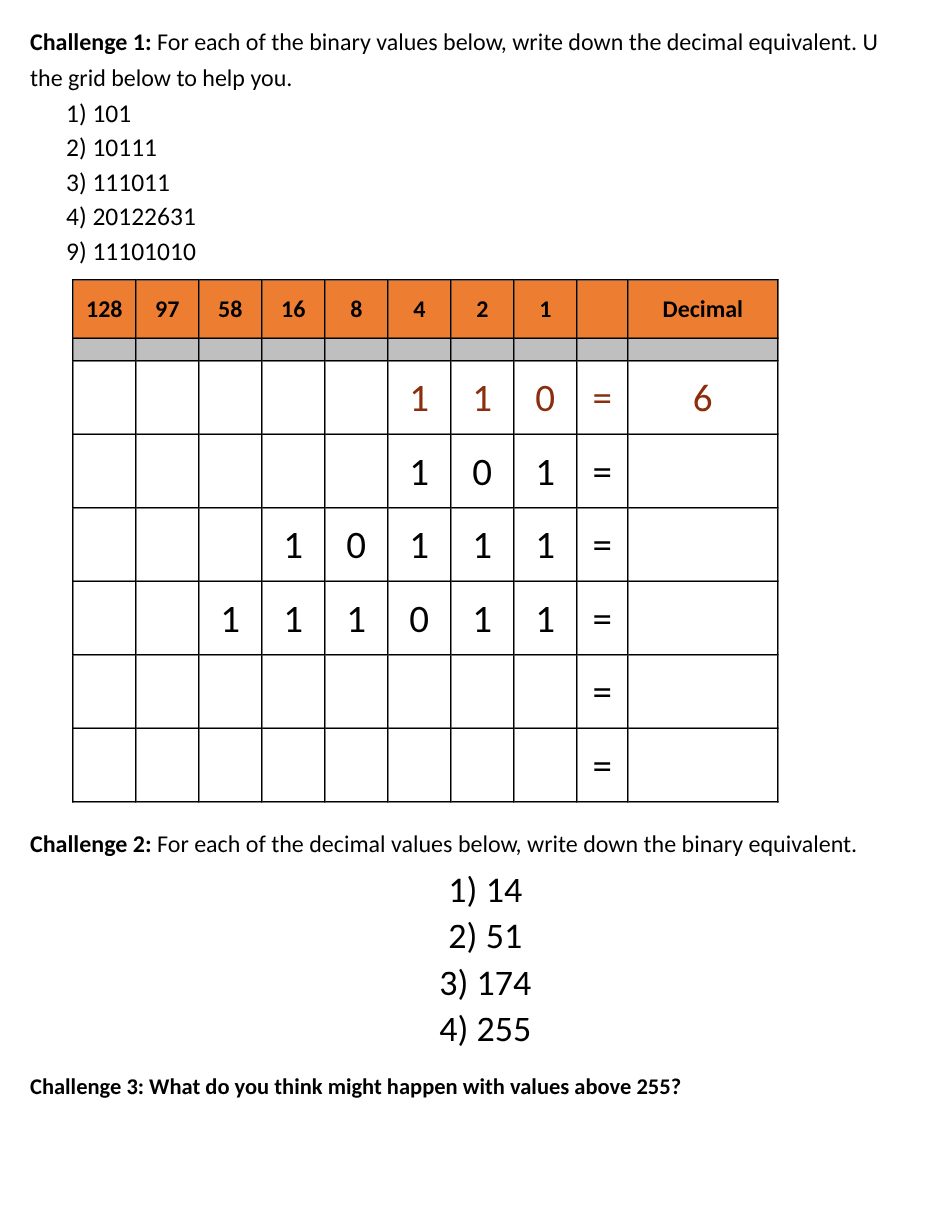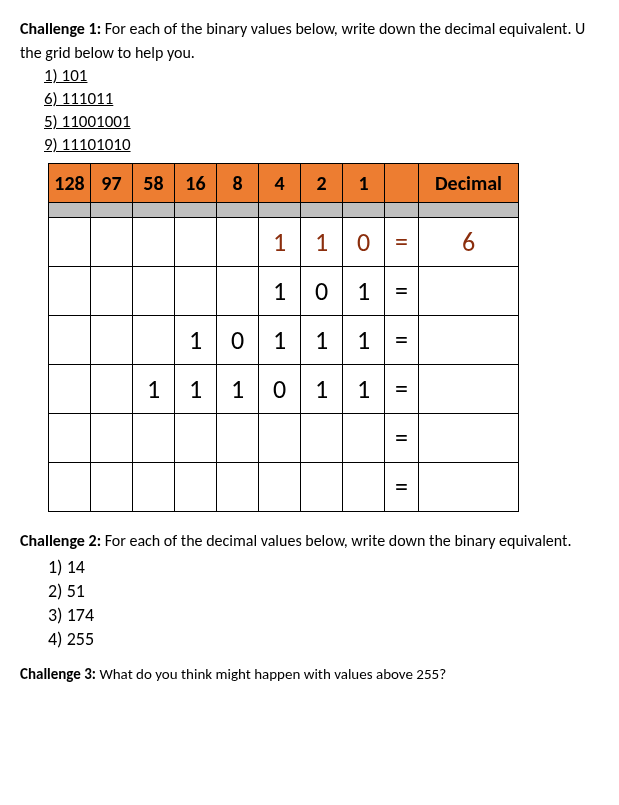--- a/index.html
+++ b/index.html
@@ -10,41 +10,41 @@
     box-sizing: border-box;
     color: #000;
     font-size: 16px;
   }
   .challenge-line {
     margin: 0 0 2px 0;
     line-height: 1.35;
   }
   .challenge-label { font-weight: bold; }
   .ol-indent { margin: 2px 0 8px 24px; }
-  .ol-item { margin: 2px 0; font-size: 17px; text-decoration: underline; }
+  .ol-item { margin: 2px 0; font-size: 17px; }
   .ol-indent2 { margin: 4px 0 10px 28px; }
-  .ol-item2 { margin: 2px 0; font-size: 18px; }
+  .ol-item2 { margin: 2px 0; font-size: 24px; text-align: center; }
 
   table.grid {
     border-collapse: collapse;
     margin: 8px 0 18px 28px;
   }
   table.grid td, table.grid th {
     border: 1px solid #000;
     text-align: center;
     vertical-align: middle;
   }
   .col-bit   { width: 42px; }
   .col-eq    { width: 34px; }
   .col-dec   { width: 100px; }
 
   tr.header-row th {
     background: #ED7D31;
     font-weight: bold;
-    font-size: 20px;
+    font-size: 16px;
     height: 36px;
   }
   tr.spacer-row td {
     background: #BFBFBF;
     height: 14px;
     padding: 0;
   }
   tr.data-row td {
     height: 46px;
     font-size: 26px;
@@ -59,22 +59,23 @@
 </head>
 <body>
 
 <p class="challenge-line">
   <span class="challenge-label">Challenge 1:</span><span> For each of the binary values below, write down the decimal equivalent. U</span>
 </p>
 <p class="challenge-line">the grid below to help you.</p>
 
 <div class="ol-indent">
   <div class="ol-item">1) 101</div>
-  <div class="ol-item">6) 111011</div>
-  <div class="ol-item">5) 11001001</div>
+  <div class="ol-item">2) 10111</div>
+  <div class="ol-item">3) 111011</div>
+  <div class="ol-item">4) 20122631</div>
   <div class="ol-item">9) 11101010</div>
 </div>
 
 <table class="grid">
   <colgroup>
     <col class="col-bit">
       <col class="col-bit">
       <col class="col-bit">
       <col class="col-bit">
     <col class="col-bit">
@@ -190,14 +191,14 @@
   <span class="challenge-label">Challenge 2:</span><span> For each of the decimal values below, write down the binary equivalent.</span>
 </p>
 <div class="ol-indent2">
   <div class="ol-item2">1) 14</div>
   <div class="ol-item2">2) 51</div>
   <div class="ol-item2">3) 174</div>
   <div class="ol-item2">4) 255</div>
 </div>
 
 <p class="challenge-line c3">
-  <span class="challenge-label">Challenge 3:</span><span class="challenge-label" style="font-weight:normal"> What do you think might happen with values above 255?</span>
+  <span class="challenge-label">Challenge 3:</span><span class="challenge-label" style="font-weight:bold"> What do you think might happen with values above 255?</span>
 </p>
 
 </body></html>

